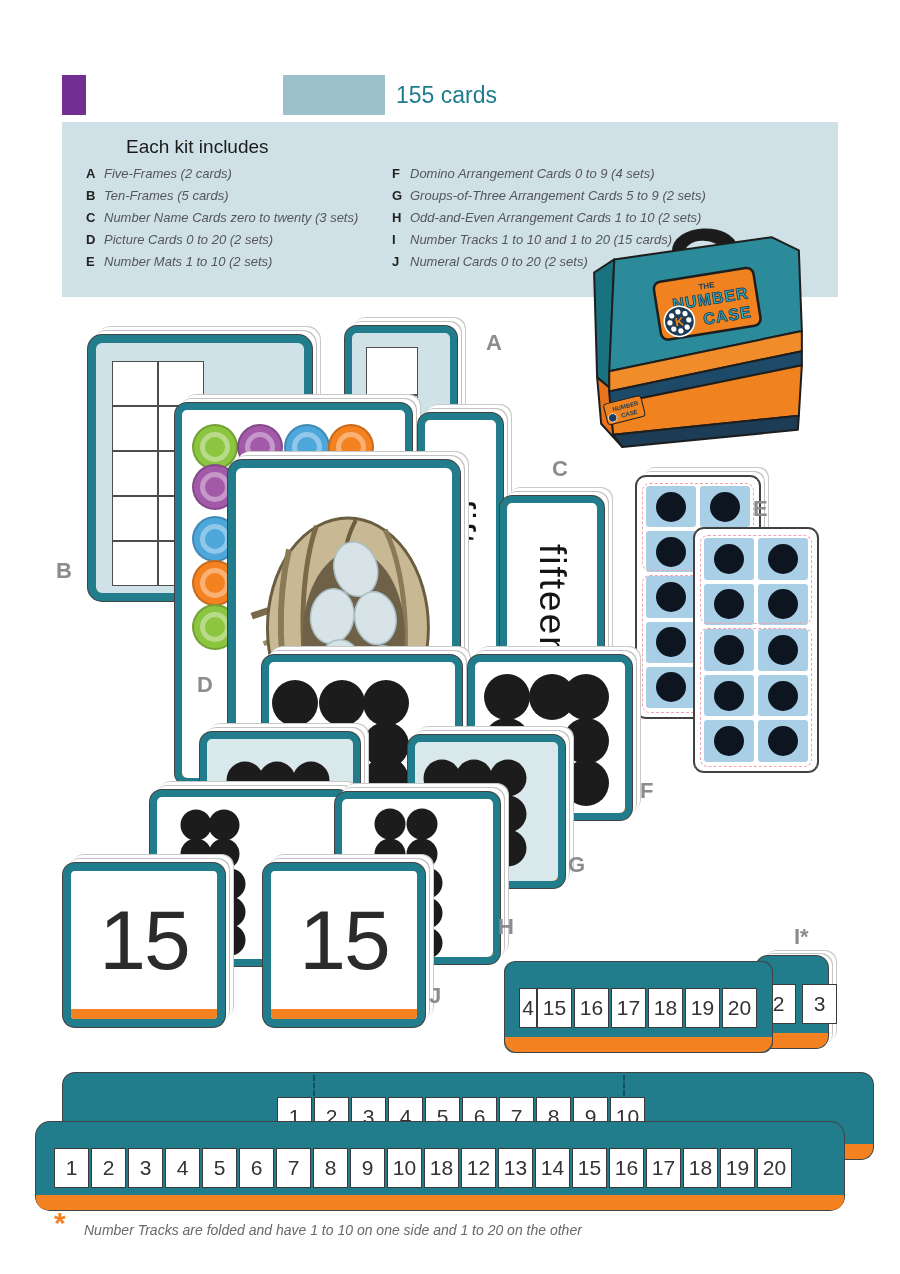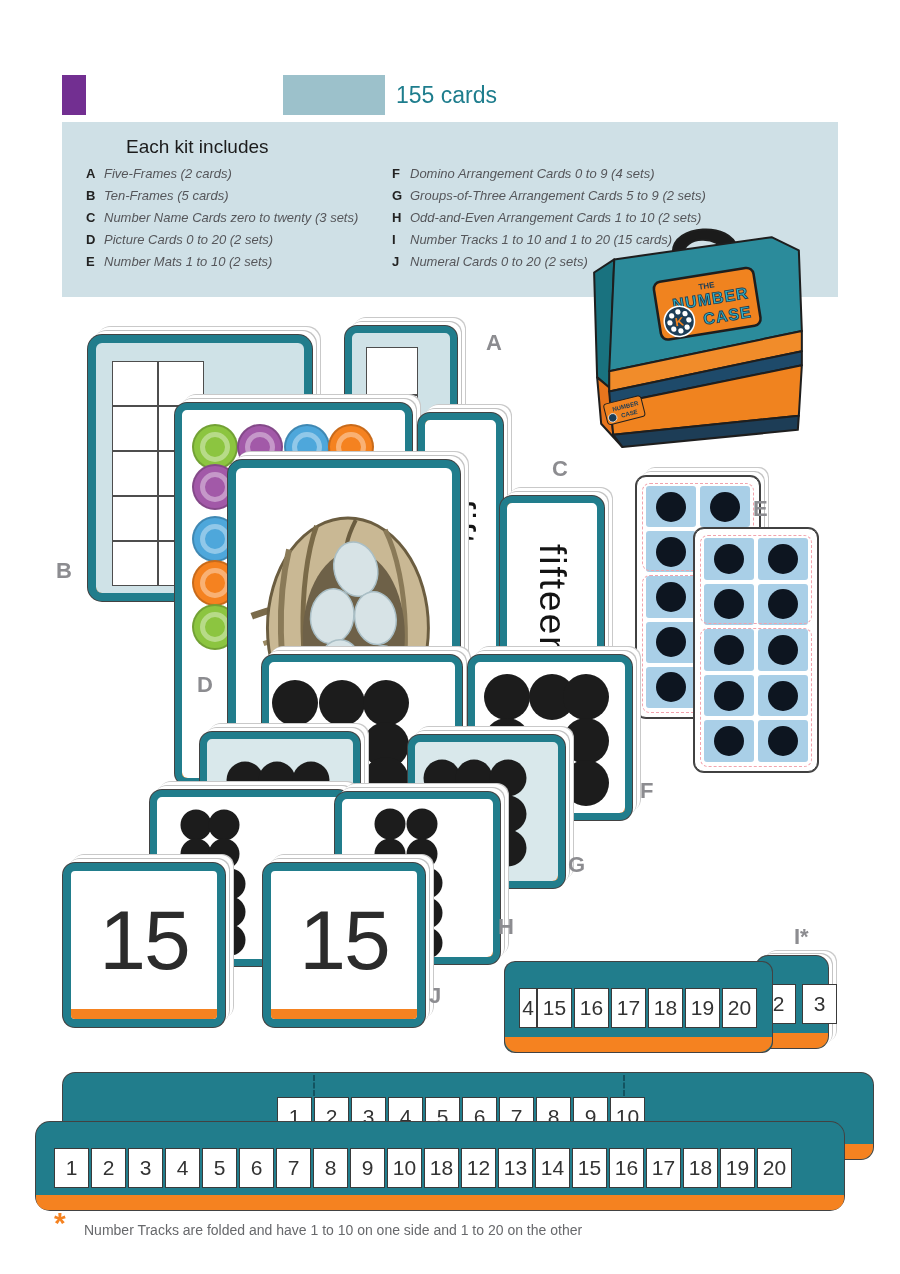--- a/index.html
+++ b/index.html
@@ -77,21 +77,21 @@
   .tcell{width:33px;height:38px;background:#fff;border:1.5px solid #3a3a3a;display:flex;
          align-items:center;justify-content:center;font-size:21px;color:#333;flex:none;}
   .tcell.partial{width:14px;overflow:hidden;justify-content:flex-end;padding-right:2px;}
   .track-band{position:absolute;left:0;right:0;bottom:0;height:15px;background:var(--orange);
          border-radius:0 0 12px 12px;}
   .fold{position:absolute;top:2px;height:21px;border-left:2px dashed rgba(10,50,60,.55);}
   
   .lbl{position:absolute;font-size:22px;font-weight:bold;color:var(--labelgray);}
   
   .fn-star{left:54px;top:1206px;font-size:30px;font-weight:bold;color:var(--orange);}
-  .fn-text{left:84px;top:1222px;font-size:14px;color:#67686b;}
+  .fn-text{left:84px;top:1222px;font-size:14px;font-style:italic;color:#67686b;}
 </style>
 </head>
 <body>
 
 <div id="canvas">
 
   <div class="abs hdr-purple"></div>
   <div class="abs hdr-light"></div>
   <div class="abs hdr-count">155 cards</div>
 

